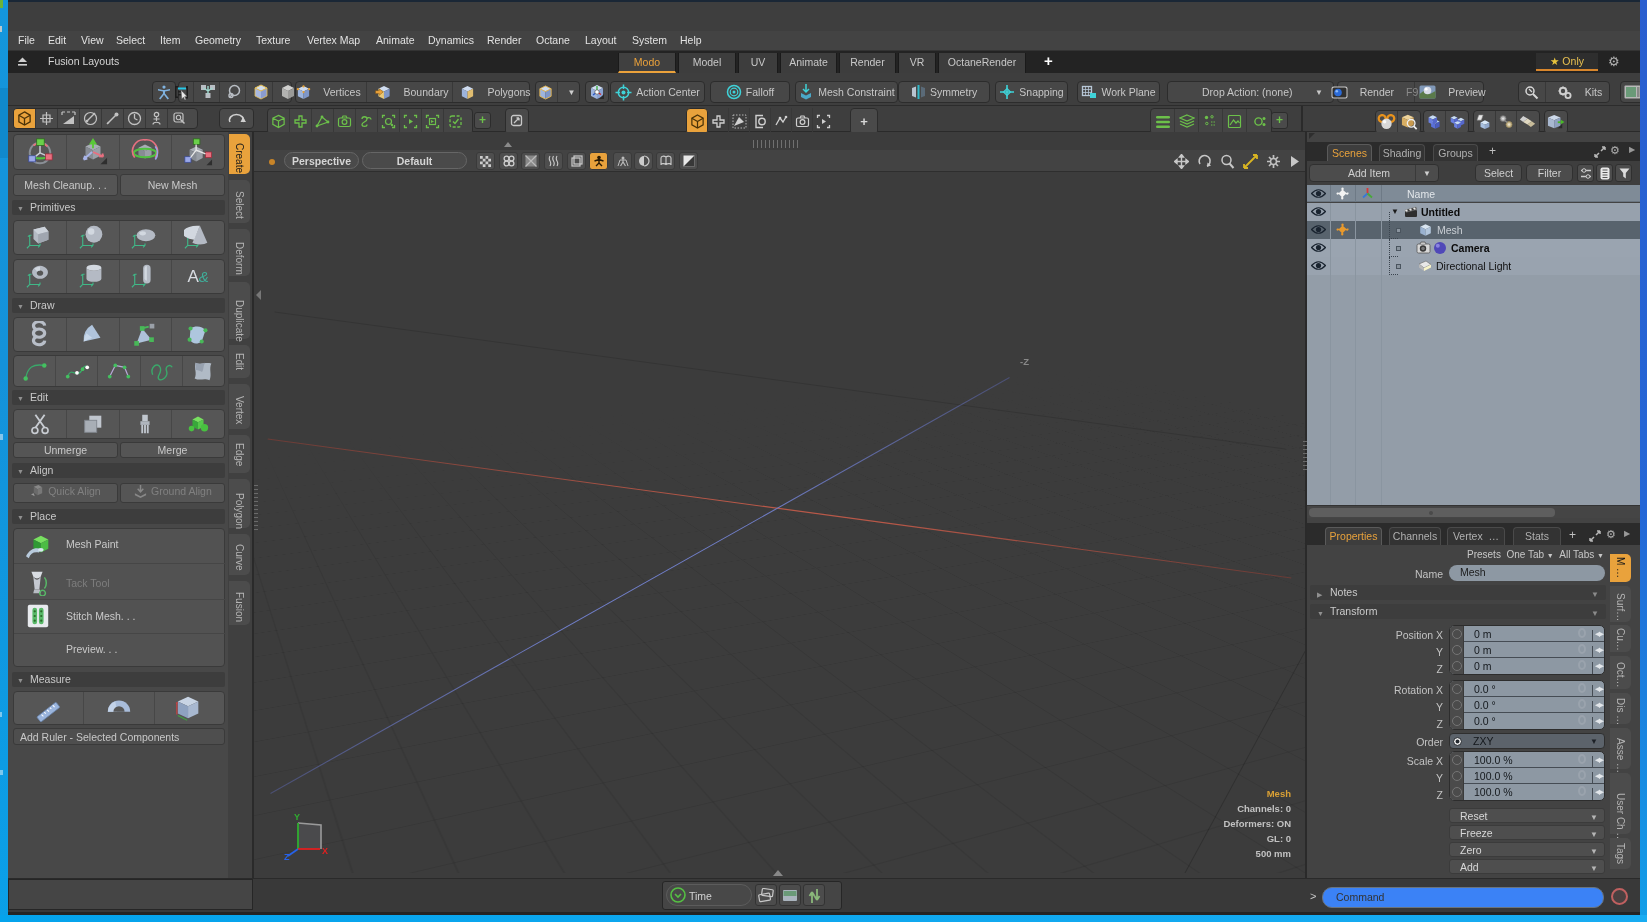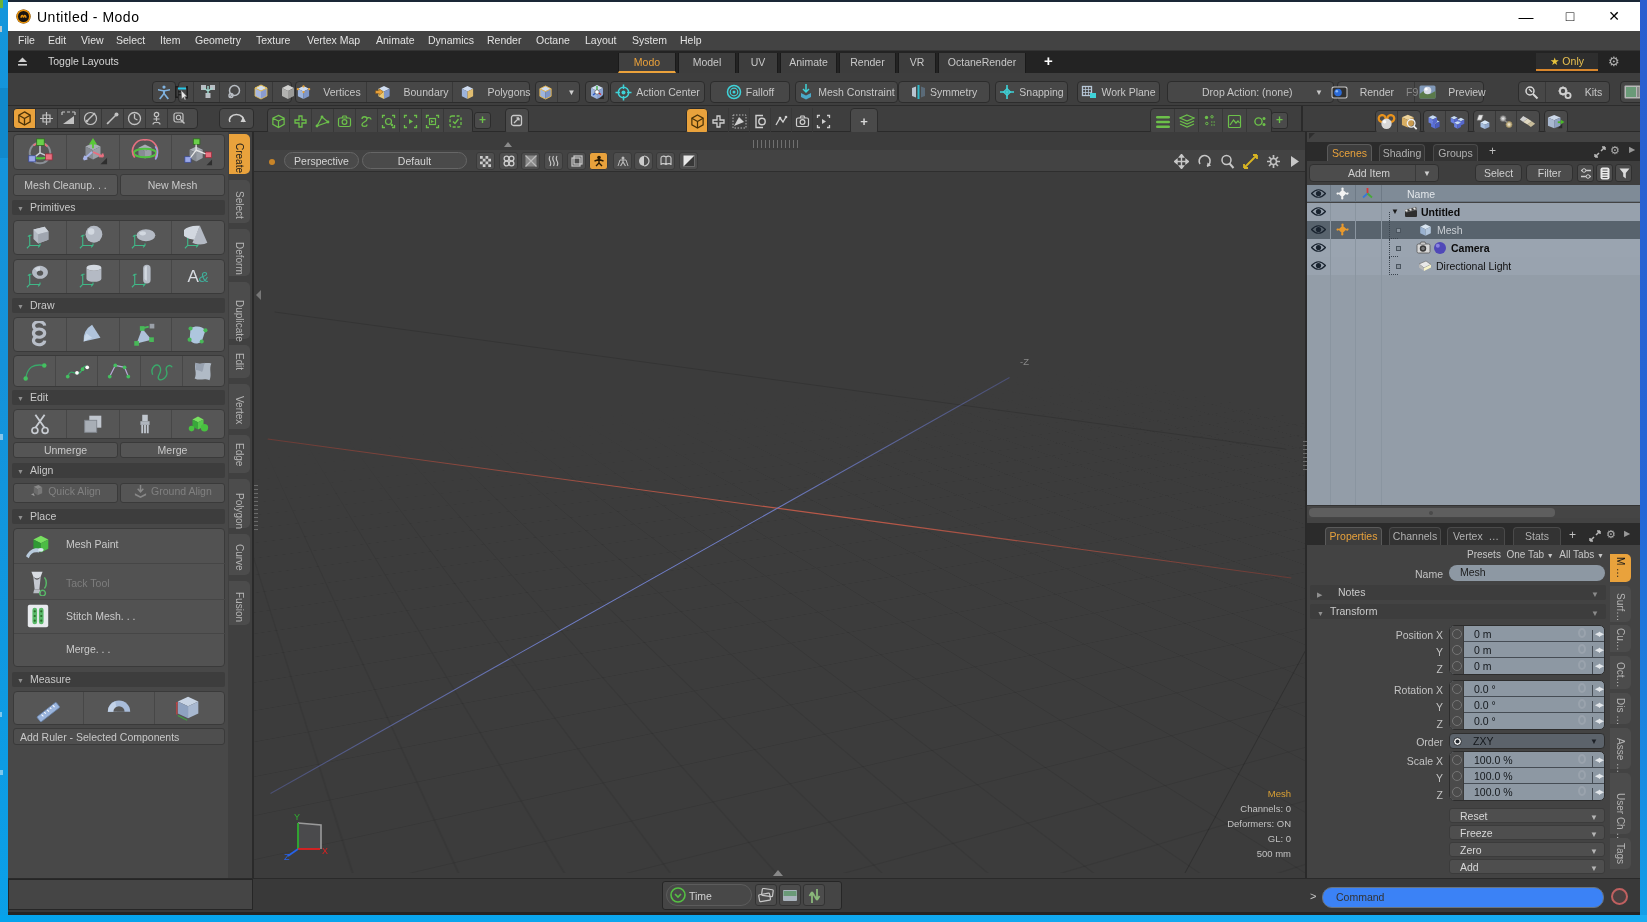--- a/index.html
+++ b/index.html
@@ -38,21 +38,21 @@
 .vtab { position:absolute; left:1px; width:21px; background:#4c4c4c; border-radius:0 5px 5px 0; color:#b5b5b5; }
 .vtab div { transform:rotate(90deg) translateY(0); transform-origin:center; white-space:nowrap; font-size:10px; position:absolute; width:100%; text-align:center; top:50%; left:0; margin-top:-6px; }
 .vtab.on { background:#e9a23c; color:#1a1a1a; }
 .sech { position:absolute; left:4px; width:213px; height:15px; background:#3d3d3d; border-radius:2px; color:#c9c9c9; font-size:10.5px; line-height:15px; padding-left:18px; }
 .sech:before { content:"▼"; position:absolute; left:5px; top:1px; font-size:7px; color:#909090; }
 .lbtn { position:absolute; background:#555555; border:1px solid #3a3a3a; border-radius:3px; color:#c9c9c9; font-size:10.5px; text-align:center; }
 .cellrow { position:absolute; left:5px; width:212px; background:#565656; border:1px solid #3a3a3a; border-radius:4px; display:flex; }
 .cell { flex:1; border-right:1px solid #474747; display:flex; align-items:center; justify-content:center; }
 .cell:last-child { border-right:none; }
 
-#vp { left:244px; top:0; width:1055px; height:746px; background:#3c3c3c; border-left:2px solid #2a2a2a; border-right:2px solid #2a2a2a; }
+#vp { left:244px; top:0; width:1055px; height:746px; background:#3c3c3c; border-left:2px solid #2a2a2a; border-right:2px solid #2a2a2a;font-weight:bold; }
 #vphead { position:absolute; left:0; top:18px; width:100%; height:22px; background:#434343; border-bottom:1px solid #2e2e2e; }
 .pill { position:absolute; top:2px; height:17px; border:1px solid #666; border-radius:9px; background:#4a4a4a; color:#d5d5d5; font-size:10.5px; text-align:center; line-height:16px; }
 .vico { position:absolute; top:2px; width:19px; height:18px; background:#4e4e4e; border:1px solid #3a3a3a; border-radius:3px; display:flex; align-items:center; justify-content:center; }
 #vp3d { position:absolute; left:0; top:41px; width:100%; height:700px; overflow:hidden; }
 
 #rpanel { left:1299px; top:0; width:333px; height:746px; background:#434343; }
 
 #sbar { left:0; top:876px; width:1632px; height:34px; background:#393939; border-top:1px solid #2a2a2a; }
 .sbox { position:absolute; top:2px; height:29px; background:#454545; border:1px solid #262626; border-radius:3px; color:#cccccc; font-size:10.5px; }
 #winbot { left:0; top:910px; width:1632px; height:3px; background:#242424; }
@@ -68,31 +68,20 @@
 .frow .val { position:absolute; left:24px; top:1.5px; }
 .frow .c2 { position:absolute; right:18px; top:2px; width:8px; height:10px; border:2px solid #9aa3ad; border-radius:50%; }
 .frow .sp { position:absolute; right:1px; top:3.5px; font-size:6.5px; color:#e2e6ea; letter-spacing:-1px; border-left:1px solid #454c54; padding-left:2px; height:12px; }
 .vtab2 { position:absolute; left:303px; width:21px; background:#4c4c4c; border-radius:0 5px 5px 0; color:#b5b5b5; }
 .vtab2 div { transform:rotate(90deg); transform-origin:center; white-space:nowrap; font-size:10px; position:absolute; width:100%; text-align:center; top:50%; left:0; margin-top:-6px; }
 .vtab2.on { background:#e9a23c; color:#1a1a1a; }
 </style>
 </head>
 <body>
 <div id="win">
-  <div class="abs" id="title">
-    <svg class="abs" style="left:8px;top:7px" width="15" height="15" viewBox="0 0 19 19">
-        <circle cx="9.5" cy="9.5" r="9" fill="#181410"></circle>
-        <circle cx="9.5" cy="9.5" r="8" fill="none" stroke="#e8920c" stroke-width="2"></circle>
-        <path d="M5.5 11 C5.5 7,9 6,9.5 9 C10 6,13.5 7,13.5 11 L11.5 11 C11.5 9,10.5 9,10.5 11 L8.5 11 C8.5 9,7.5 9,7.5 11 Z" fill="#e8920c"></path>
-      </svg>
-    <span class="abs txt">Untitled - Modo</span>
-    <div class="abs wbtn" style="left:1496px;font-size:15px;">—</div>
-    <div class="abs wbtn" style="left:1540px;font-size:14px;">□</div>
-    <div class="abs wbtn" style="left:1584px;font-size:14px;">✕</div>
-  </div>
   <div class="abs" id="menubar">
     <span style="left:10px">File</span>
       <span style="left:40px">Edit</span>
       <span style="left:73px">View</span>
       <span style="left:108px">Select</span>
       <span style="left:152px">Item</span>
       <span style="left:187px">Geometry</span>
       <span style="left:248px">Texture</span>
       <span style="left:299px">Vertex Map</span>
       <span style="left:368px">Animate</span>
@@ -101,21 +90,21 @@
       <span style="left:528px">Octane</span>
       <span style="left:577px">Layout</span>
       <span style="left:624px">System</span>
       <span style="left:672px">Help</span>
   </div>
   <div class="abs" id="lrow">
     <svg class="abs" style="left:8px;top:5px" width="13" height="12" viewBox="0 0 13 12">
         <path d="M2 6 L6.5 1.5 L11 6 Z" fill="#cfcfcf"></path>
         <rect x="2" y="8" width="9" height="1.6" fill="#cfcfcf"></rect>
       </svg>
-    <span class="abs" style="left:40px;top:4px;font-size:10.5px;color:#d5d5d5">Toggle Layouts</span>
+    <span class="abs" style="left:40px;top:4px;font-size:10.5px;color:#d5d5d5">Fusion Layouts</span>
     <div class="abs ltab on" style="left:610px;width:58px">Modo</div>
     <div class="abs ltab" style="left:670px;width:58px">Model</div>
     <div class="abs ltab" style="left:730px;width:40px">UV</div>
     <div class="abs ltab" style="left:772px;width:57px">Animate</div>
     <div class="abs ltab" style="left:831px;width:57px">Render</div>
     <div class="abs ltab" style="left:890px;width:38px">VR</div>
     <div class="abs ltab" style="left:930px;width:88px">OctaneRender</div>
     <span class="abs" style="left:1036px;top:1px;color:#fff;font-size:15px;font-weight:bold">+</span>
     <div class="abs" style="left:1528px;top:2px;width:62px;height:18px;background:#2e2e2e;border-bottom:2px solid #d8862c;color:#e8c050;font-size:10.5px;text-align:center;line-height:17px"><span style="color:#e8c33c">★</span> Only</div>
     <div class="abs" style="left:1600px;top:3px;color:#b0b0b0;font-size:13px">⚙</div>
@@ -858,21 +847,21 @@
               <rect x="15" y="5" width="5" height="18" rx="2.5" fill="#58b868"></rect>
               <circle cx="10.5" cy="9" r="1.2" fill="#2a6a2a"></circle>
               <circle cx="10.5" cy="14" r="1.2" fill="#2a6a2a"></circle>
               <circle cx="10.5" cy="19" r="1.2" fill="#2a6a2a"></circle>
               <circle cx="17.5" cy="9" r="1.2" fill="#2a6a2a"></circle>
               <circle cx="17.5" cy="14" r="1.2" fill="#2a6a2a"></circle>
               <circle cx="17.5" cy="19" r="1.2" fill="#2a6a2a"></circle>
             </svg></div>
         <div class="abs" style="left:52px;top:81px;font-size:10.5px;color:#cacaca">Stitch Mesh. . .</div>
         <div class="abs" style="left:0;top:104px;width:212px;height:1px;background:#464646"></div>
-        <div class="abs" style="left:52px;top:114px;font-size:10.5px;color:#cacaca">Merge. . .</div>
+        <div class="abs" style="left:52px;top:114px;font-size:10.5px;color:#cacaca">Preview. . .</div>
       </div>
       <div class="sech" style="top:540px">Measure</div>
       <div class="cellrow" style="top:559px;height:34px">
         <div class="cell">
             <svg width="30" height="28" viewBox="0 0 32 30">
               <rect x="2" y="16" width="26" height="7" rx="1" transform="rotate(-38 15 19)" fill="#9ab4dc" stroke="#6a84ac" stroke-width="0.8"></rect>
               <path d="M8 21 l2 2 M11 18.5 l1.5 1.5 M14 16 l2 2 M17 13.5 l1.5 1.5 M20 11 l2 2" stroke="#fff" stroke-width="1.1" transform="translate(0,1)"></path>
             </svg>
           </div>
         <div class="cell">
@@ -1177,21 +1166,21 @@
         <span class="abs" style="left:262px;top:5px;color:#c0c0c0;font-size:12px">+</span>
         <svg class="abs" style="left:282px;top:7px" width="12" height="12" viewBox="0 0 12 12">
             <path d="M1 11 L5 7 M1 11 L1 8 M1 11 L4 11 M11 1 L7 5 M11 1 L8 1 M11 1 L11 4" stroke="#b8b8b8" stroke-width="1.5"></path>
           </svg>
         <span class="abs" style="left:299px;top:5px;color:#b0b0b0;font-size:11px">⚙</span>
         <span class="abs" style="left:317px;top:6px;color:#999;font-size:8px">▶</span>
       </div>
       <div class="abs" style="left:160px;top:417px;color:#c8c8c8;font-size:10px">Presets&nbsp;&nbsp;One Tab <span style="font-size:7px">▼</span>&nbsp;&nbsp;All Tabs <span style="font-size:7px">▼</span></div>
       <span class="plabel" style="left:60px;top:436px;width:76px">Name</span>
       <div class="field" style="left:142px;top:433px;width:156px;height:16px;line-height:15px;padding-left:11px">Mesh</div>
-      <div class="abs" style="left:3px;top:453px;width:296px;height:15px;background:#3d3d3d;border-radius:2px;color:#cacaca;font-size:10.5px;line-height:14px"><span style="position:absolute;left:7px;top:3px;font-size:7px;color:#909090">▶</span><span style="margin-left:28px">Notes</span><span style="position:absolute;right:7px;top:3px;font-size:8px;color:#8a8a8a">▼</span></div>
+      <div class="abs" style="left:3px;top:453px;width:296px;height:15px;background:#3d3d3d;border-radius:2px;color:#cacaca;font-size:10.5px;line-height:14px"><span style="position:absolute;left:7px;top:3px;font-size:7px;color:#909090">▶</span><span style="margin-left:20px">Notes</span><span style="position:absolute;right:7px;top:3px;font-size:8px;color:#8a8a8a">▼</span></div>
       <div class="abs" style="left:3px;top:472px;width:296px;height:15px;background:#3d3d3d;border-radius:2px;color:#cacaca;font-size:10.5px;line-height:14px"><span style="position:absolute;left:7px;top:3px;font-size:7px;color:#909090">▼</span><span style="margin-left:20px">Transform</span><span style="position:absolute;right:7px;top:3px;font-size:8px;color:#8a8a8a">▼</span></div>
       <span class="plabel" style="left:36px;top:497px;width:100px">Position X</span>
       <span class="plabel" style="left:36px;top:514px;width:100px">Y</span>
       <span class="plabel" style="left:36px;top:531px;width:100px">Z</span>
       <div class="fgroup" style="top:493px">
           <div class="frow">
             <i class="c1"></i>
             <span class="val">0 m</span>
             <i class="c2"></i>
             <span class="sp">◀▶</span>

